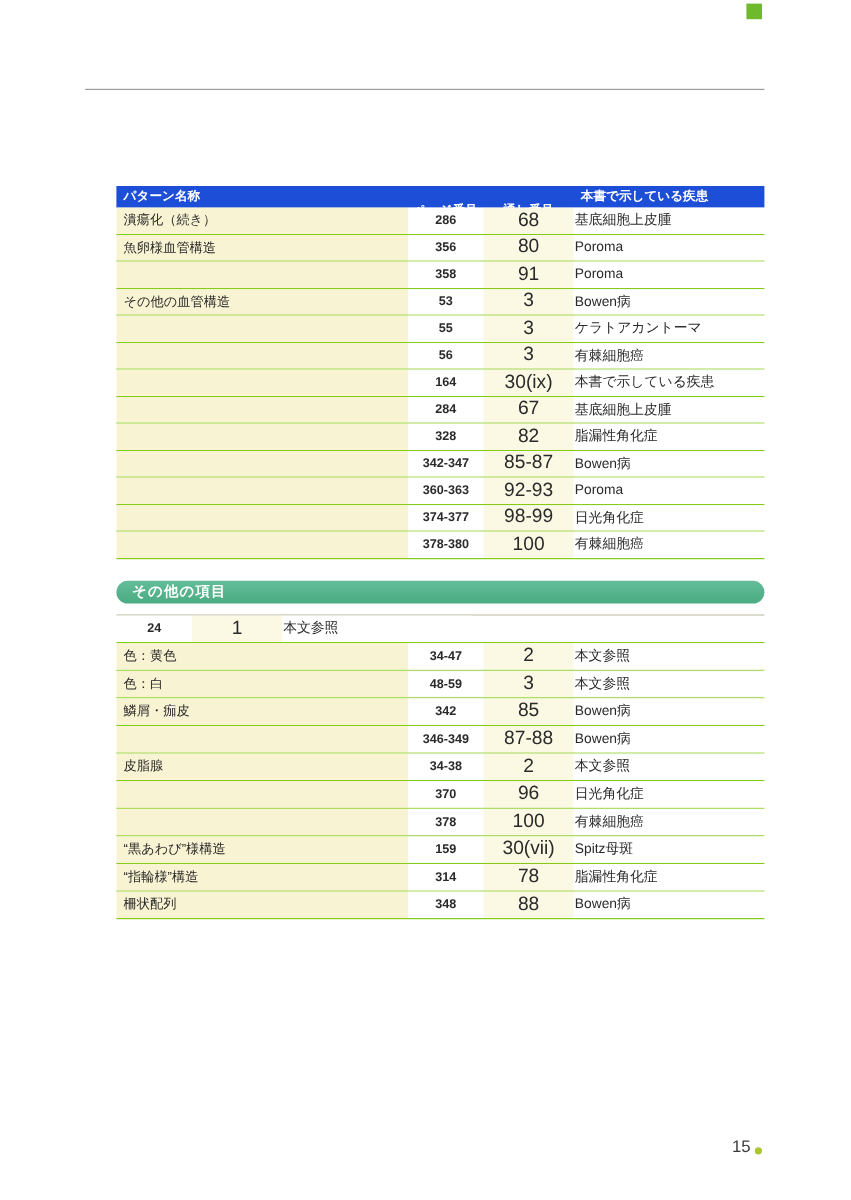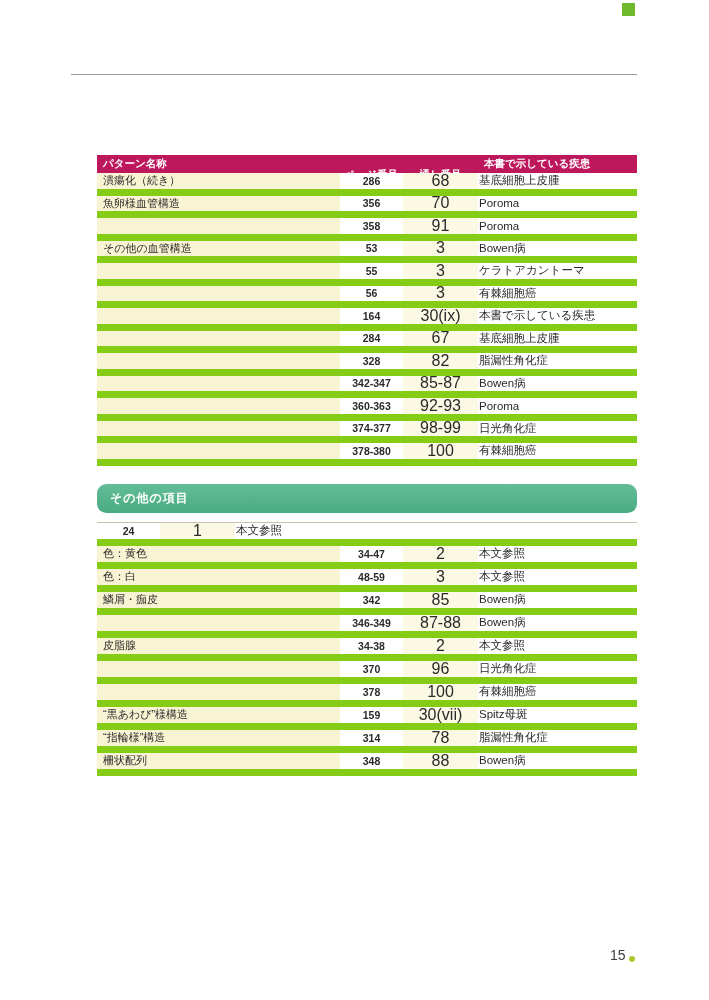--- a/index.html
+++ b/index.html
@@ -29,55 +29,55 @@
     position:absolute; left:97px; top:155px; width:540px;
   }
   
   .c0 { width:243px; }
   .c1 { width:63px;font-weight:bold; }
   .c2 { width:75px; }
   .c3 { width:159px; }
 
   .thead {
     display:flex;
-    background:#be185d;
+    background:#1d4ed8;
     color:#ffffff;
     height:18px;
   }
   .hcell {
     display:flex; align-items:center;
     font-size:10.5px; font-weight:bold;
     color:#ffffff;
   }
   .hcell.c0 { padding-left:6px; }
   .hcell.c1, .hcell.c2 { justify-content:center;margin-top:20px; }
   .hcell.c3 { padding-left:6px; }
 
   .trow {
     display:flex;
     height:22.5px;
-    border-bottom:7px solid #84cc16;
+    border-bottom:1px solid #84cc16;
   }
   .t2 { border-top:1px solid #c6c3ac; margin-top:9px; }
   .t2 .trow { height:23px; }
 
   .cell {
     display:flex; align-items:center;
     font-size:11px;
     color:#2a2a2a;
     overflow:hidden; white-space:nowrap;
   }
   .cell.c0 { background:#f8f3d2; padding-left:6px; }
   .cell.c1 { background:#ffffff; justify-content:center; font-size:10.5px; }
   .cell.c2 { background:#fbf8e4; justify-content:center; font-size:16px; }
   .cell.c3 { background:#ffffff; padding-left:1px; font-size:11.5px; }
 
   .section-bar {
     margin-top:18px;
-    width:540px; height:29px;
+    width:540px; height:19px;
     border-radius:9.5px;
     background:linear-gradient(180deg,#63bd98 0%,#4aab82 100%);
     display:flex; align-items:center;
   }
   .section-title {
     color:#ffffff;
     font-weight:bold;
     font-size:12px;
     padding-left:13px;
     letter-spacing:1px;
@@ -115,21 +115,21 @@
     <div id="table1-rows">
         <div class="trow">
           <div class="cell c0">潰瘍化（続き）</div>
           <div class="cell c1">286</div>
           <div class="cell c2">68</div>
           <div class="cell c3">基底細胞上皮腫</div>
         </div>
         <div class="trow">
           <div class="cell c0">魚卵様血管構造</div>
           <div class="cell c1">356</div>
-          <div class="cell c2">70</div>
+          <div class="cell c2">80</div>
           <div class="cell c3">Poroma</div>
         </div>
         <div class="trow">
           <div class="cell c0"></div>
           <div class="cell c1">358</div>
           <div class="cell c2">91</div>
           <div class="cell c3">Poroma</div>
         </div>
         <div class="trow">
           <div class="cell c0">その他の血管構造</div>

